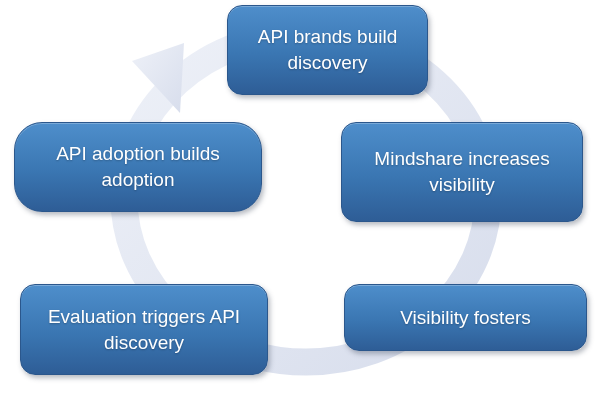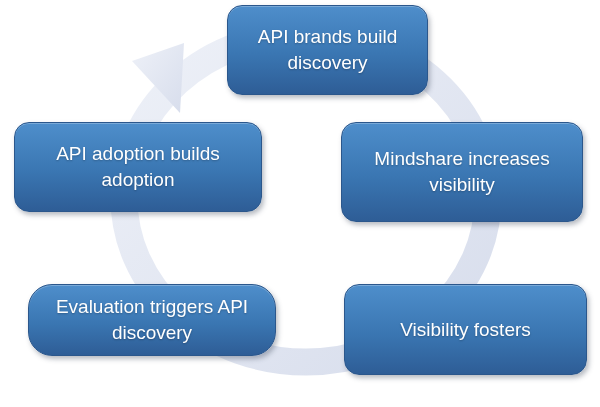--- a/index.html
+++ b/index.html
@@ -40,23 +40,23 @@
     box-shadow: 2px 3px 5px rgba(50, 60, 80, 0.35),
                 inset 0 1px 0 rgba(255, 255, 255, 0.25);
     color: var(--box_text, #ffffff);
     font-size: 19px;
     line-height: 26px;
     text-shadow: 0 1px 2px rgba(0, 0, 0, 0.25);
   }
   .step .ln { display: block; white-space: nowrap; }
   .s-top    { left: 187px; top: 5px;   width: 201px; height: 90px; margin-left: 40px; }
   .s-right  { left: 341px; top: 122px; width: 242px; height: 100px; }
-  .s-br     { left: 344px; top: 284px; width: 243px; height: 91px; }
-  .s-bl     { left: 28px;  top: 284px; width: 248px; height: 72px; border-radius: 24px; }
-  .s-left   { left: 14px;  top: 122px; width: 248px; height: 90px; }
+  .s-br     { left: 344px; top: 284px; width: 243px; height: 67px; }
+  .s-bl     { left: 20px;  top: 284px; width: 248px; height: 91px; }
+  .s-left   { left: 14px;  top: 122px; width: 248px; height: 90px; border-radius: 28px; }
 </style>
 </head>
 <body>
 
 <div class="stage">
 
   <svg class="ring-svg" viewBox="0 0 600 407" aria-hidden="true">
     <defs>
       <linearGradient id="ringGrad" x1="0" y1="0" x2="1" y2="1">
         <stop offset="0" style="stop-color: var(--ring_light, #eef1f8);"></stop>

